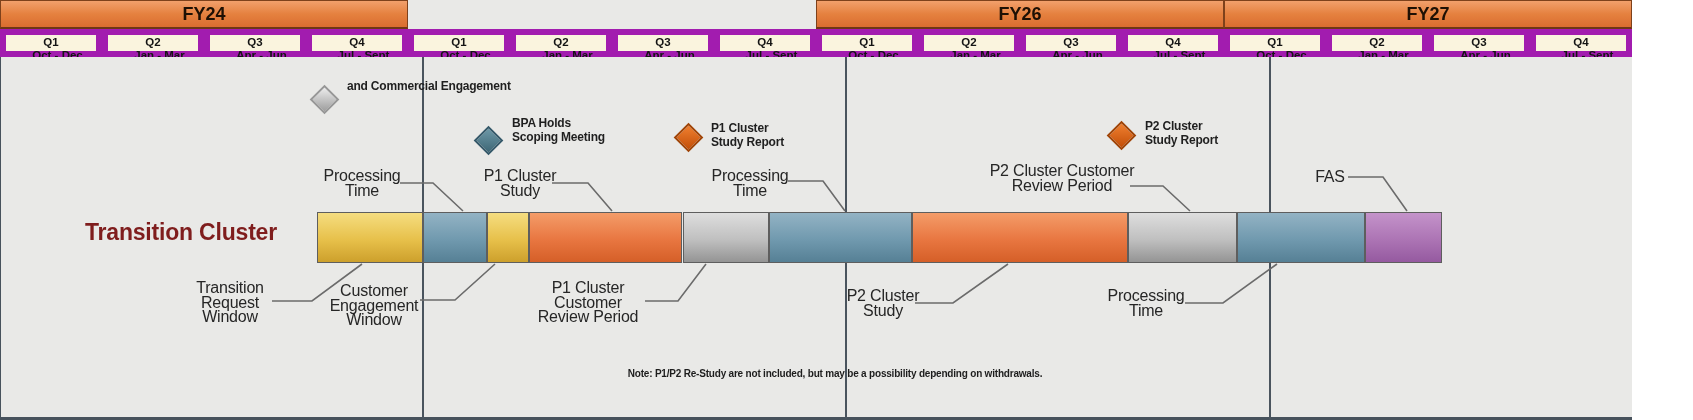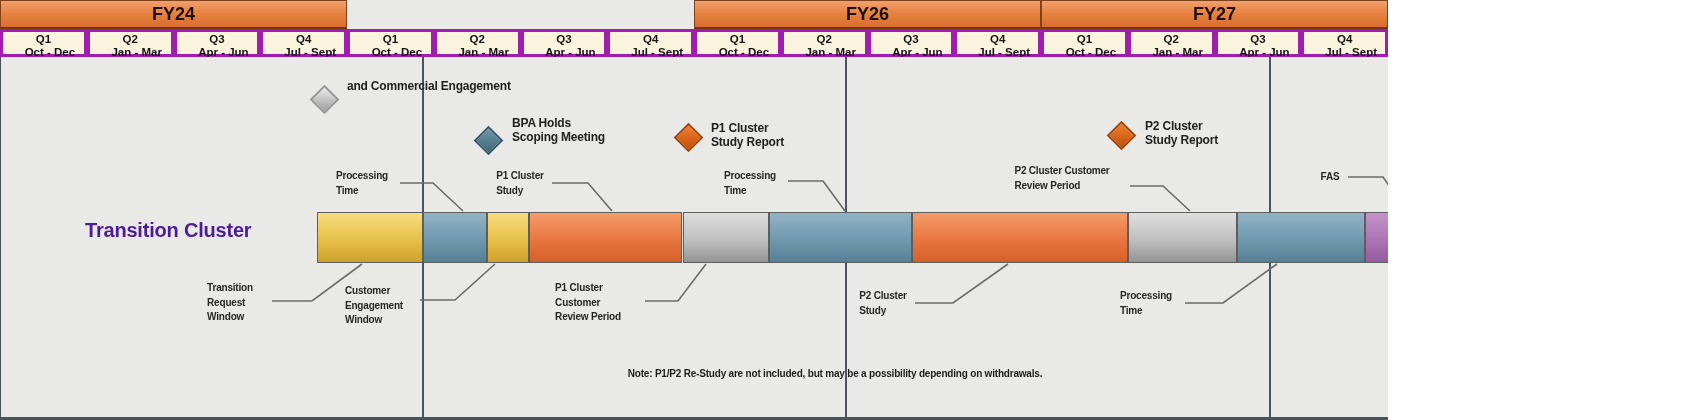--- a/index.html
+++ b/index.html
@@ -1,31 +1,31 @@
 <!DOCTYPE html>
 <html><head>
 <meta charset="utf-8">
 <style>
   html,body{margin:0;padding:0;background:#fff;}
   #stage{
-    position:relative; width:1388px; height:420px; overflow:hidden;
+    position:relative; width:1632px; height:420px; overflow:hidden;
     background:#E9E9E7; font-family:"Liberation Sans", sans-serif;
     -webkit-font-smoothing:antialiased;
   }
   
   .fy{
     position:absolute; top:0; height:29px; width:25%; box-sizing:border-box;
     background:linear-gradient(#F2A06C,#E5813F 50%,#DA6D30);
     border:1px solid #7E411B; border-bottom:2px solid #6E3715;
     color:#1e1004; font-weight:bold; font-size:18px; line-height:26px;
     text-align:center; letter-spacing:0px;
   }
   .qc{
     position:absolute; top:29px; height:28px; width:6.25%; box-sizing:border-box;
-    background:#FAF4DE; border:3px solid #a21caf;
+    background:#FAF4DE; border:6px solid #a21caf;
     color:#141414; text-align:center;
   }
   .ql{font-weight:bold; font-size:11.5px; line-height:13px; margin-top:1px;}
   .qm{font-weight:bold; font-size:11.5px; line-height:12px;padding-left:13px;}
   
   #chart-area{
     position:absolute; left:0; top:57px; width:1693px; height:363px; box-sizing:border-box;
     background:#E9E9E7;
     border-left:1px solid #47525C; border-right:1px solid #47525C;
     border-bottom:3px solid #47525C; z-index:1;
@@ -42,25 +42,25 @@
   .seg.purple{background:linear-gradient(#C493CA,#AC74B4 55%,#955AA0);}
   
   .diamond{position:absolute; width:21px; height:21px; transform:rotate(45deg);
            box-sizing:border-box; z-index:5;}
   .diamond.dgray  {background:linear-gradient(135deg,#EDEDED,#9C9C9C); border:2px solid #979797;}
   .diamond.dblue  {background:linear-gradient(135deg,#6E99A8,#3D6675); border:2px solid #35596A;}
   .diamond.dorange{background:linear-gradient(135deg,#F08030,#C24E08); border:2px solid #A04407;}
   
   .ml{position:absolute; text-align:left; font-weight:bold; font-size:12px;
       line-height:14px; color:#1f1f1f; white-space:nowrap; z-index:6; letter-spacing:-0.2px;}
-  .co{position:absolute; transform:translateX(-50%); text-align:left; font-weight:bold;
-      font-size:10px; line-height:14.5px; color:#262626; white-space:nowrap; z-index:6;
+  .co{position:absolute; transform:translateX(-50%); text-align:center; font-weight:normal;
+      font-size:16px; line-height:14.5px; color:#262626; white-space:nowrap; z-index:6;
       letter-spacing:-0.2px;}
-  #row-title{position:absolute; left:85px; top:219px; font-weight:bold; font-size:20px;
-      color:#4c1d95; z-index:6; letter-spacing:-0.2px;}
+  #row-title{position:absolute; left:85px; top:219px; font-weight:bold; font-size:23px;
+      color:#7f1d1d; z-index:6; letter-spacing:-0.2px;}
   #note{position:absolute; left:835px; top:368px; transform:translateX(-50%);
       font-weight:bold; font-size:10px; color:#1d1d1d; white-space:nowrap; z-index:6;
       letter-spacing:-0.2px;}
 </style>
 </head>
 <body>
 
 <div id="stage">
 
   <div class="fy" style="left:0%">FY24</div>

